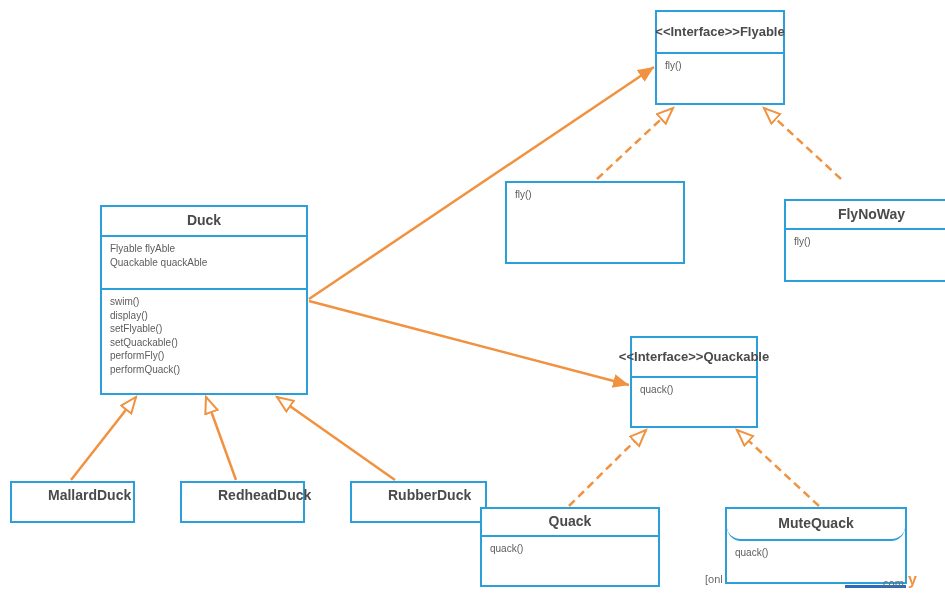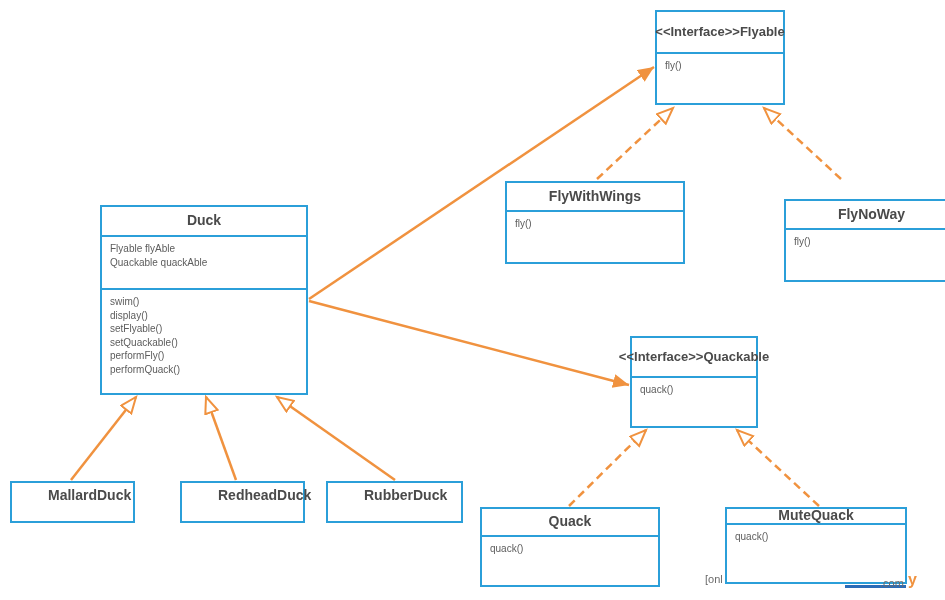--- a/index.html
+++ b/index.html
@@ -72,23 +72,20 @@
     <div class="title two-line" style="height:42px;">
       <span>&lt;&lt;Interface&gt;&gt;</span>
       <span>Flyable</span>
     </div>
     <div class="members">
       <div>fly()</div>
     </div>
   </div>
 
   <div class="box" style="left:505px;top:181px;width:180px;height:83px;">
-    <div class="title" style="height:29px;">
-      <span>FlyWithWings</span>
-    </div>
     <div class="members">
       <div>fly()</div>
     </div>
   </div>
 
   <div class="box" style="left:784px;top:181px;width:175px;height:83px;margin-top:18px;">
     <div class="title" style="height:29px;">
       <span>FlyNoWay</span>
     </div>
     <div class="members">
@@ -129,37 +126,37 @@
       <span>MallardDuck</span>
     </div>
   </div>
 
   <div class="box simple" style="left:180px;top:481px;width:125px;height:42px;">
     <div class="title">
       <span>RedheadDuck</span>
     </div>
   </div>
 
-  <div class="box simple" style="left:326px;top:481px;width:137px;height:42px;">
+  <div class="box simple" style="left:350px;top:481px;width:137px;height:42px;">
     <div class="title">
       <span>RubberDuck</span>
     </div>
   </div>
 
   <div class="box" style="left:480px;top:507px;width:180px;height:80px;">
     <div class="title" style="height:28px;">
       <span>Quack</span>
     </div>
     <div class="members">
       <div>quack()</div>
     </div>
   </div>
 
   <div class="box" style="left:725px;top:507px;width:182px;height:77px;">
-    <div class="title" style="height:16px;">
+    <div class="title" style="height:32px;border-radius:14px;">
       <span>MuteQuack</span>
     </div>
     <div class="members">
       <div>quack()</div>
     </div>
   </div>
 
   <span class="watermark wm-left">[onl</span>
   <div class="watermark wm-sliver"></div>
   <span class="watermark wm-y">y</span>

